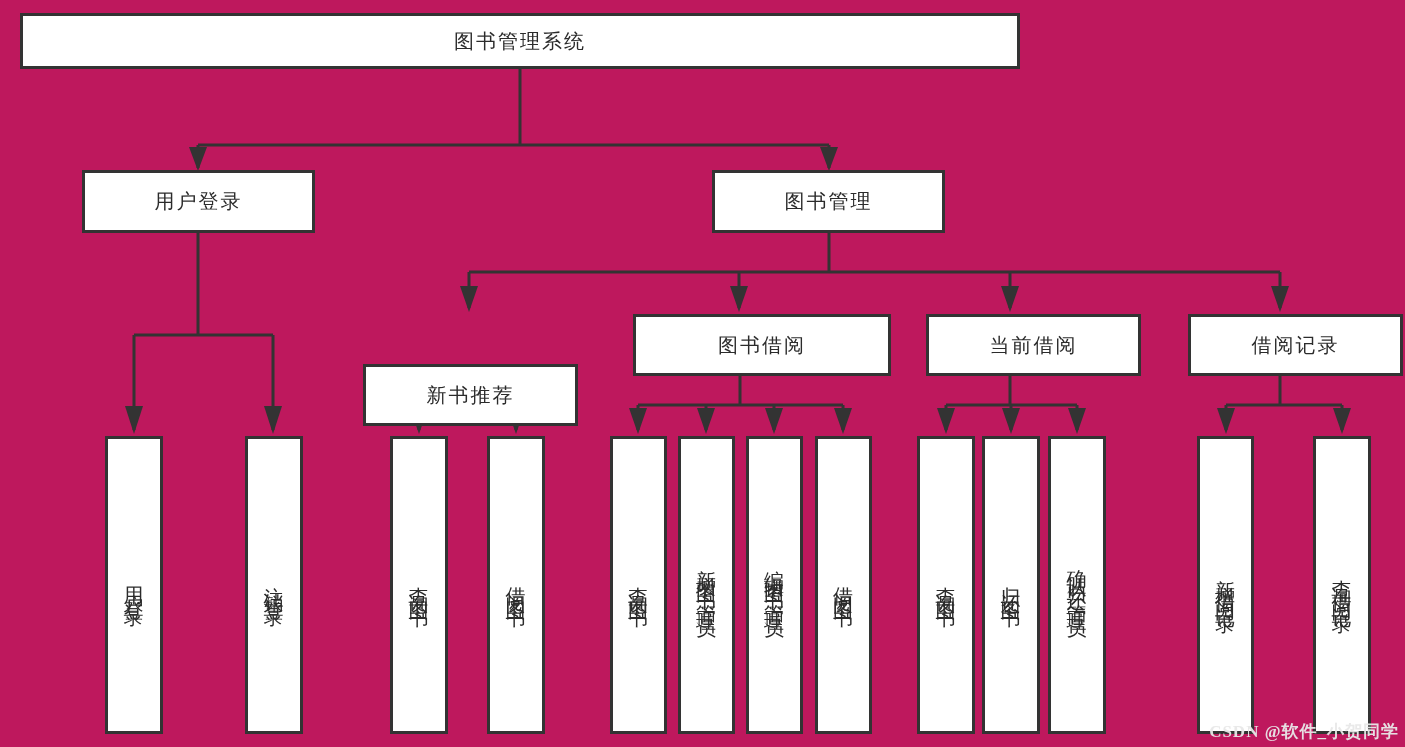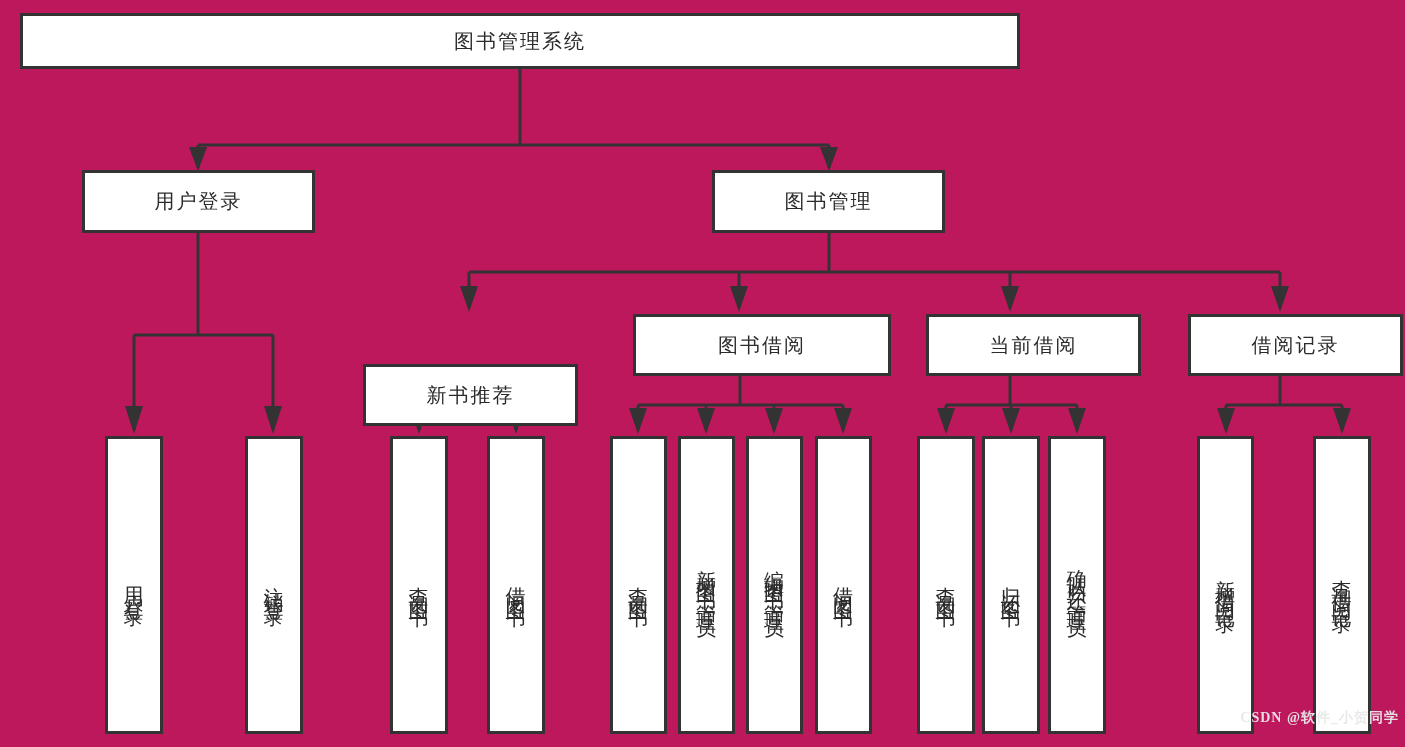--- a/index.html
+++ b/index.html
@@ -57,22 +57,22 @@
   #n-bb-edit    { left: 746px;  width: 57px; }
   #n-bb-borrow  { left: 815px;  width: 57px; }
   #n-cb-query   { left: 917px;  width: 58px; }
   #n-cb-return  { left: 982px;  width: 58px; }
   #n-cb-confirm { left: 1048px; width: 58px; }
   #n-rec-add    { left: 1197px; width: 57px; }
   #n-rec-query  { left: 1313px; width: 58px; }
   .watermark {
     position: absolute;
     right: 6px;
-    bottom: 20px;
-    font-size: 14px;
+    bottom: 4px;
+    font-size: 17px;
     font-weight: bold;
     letter-spacing: 1px;
     color: rgba(232, 232, 232, 0.95);
     white-space: nowrap;
     z-index: 5;
   }
 </style>
 </head>
 <body>
 

